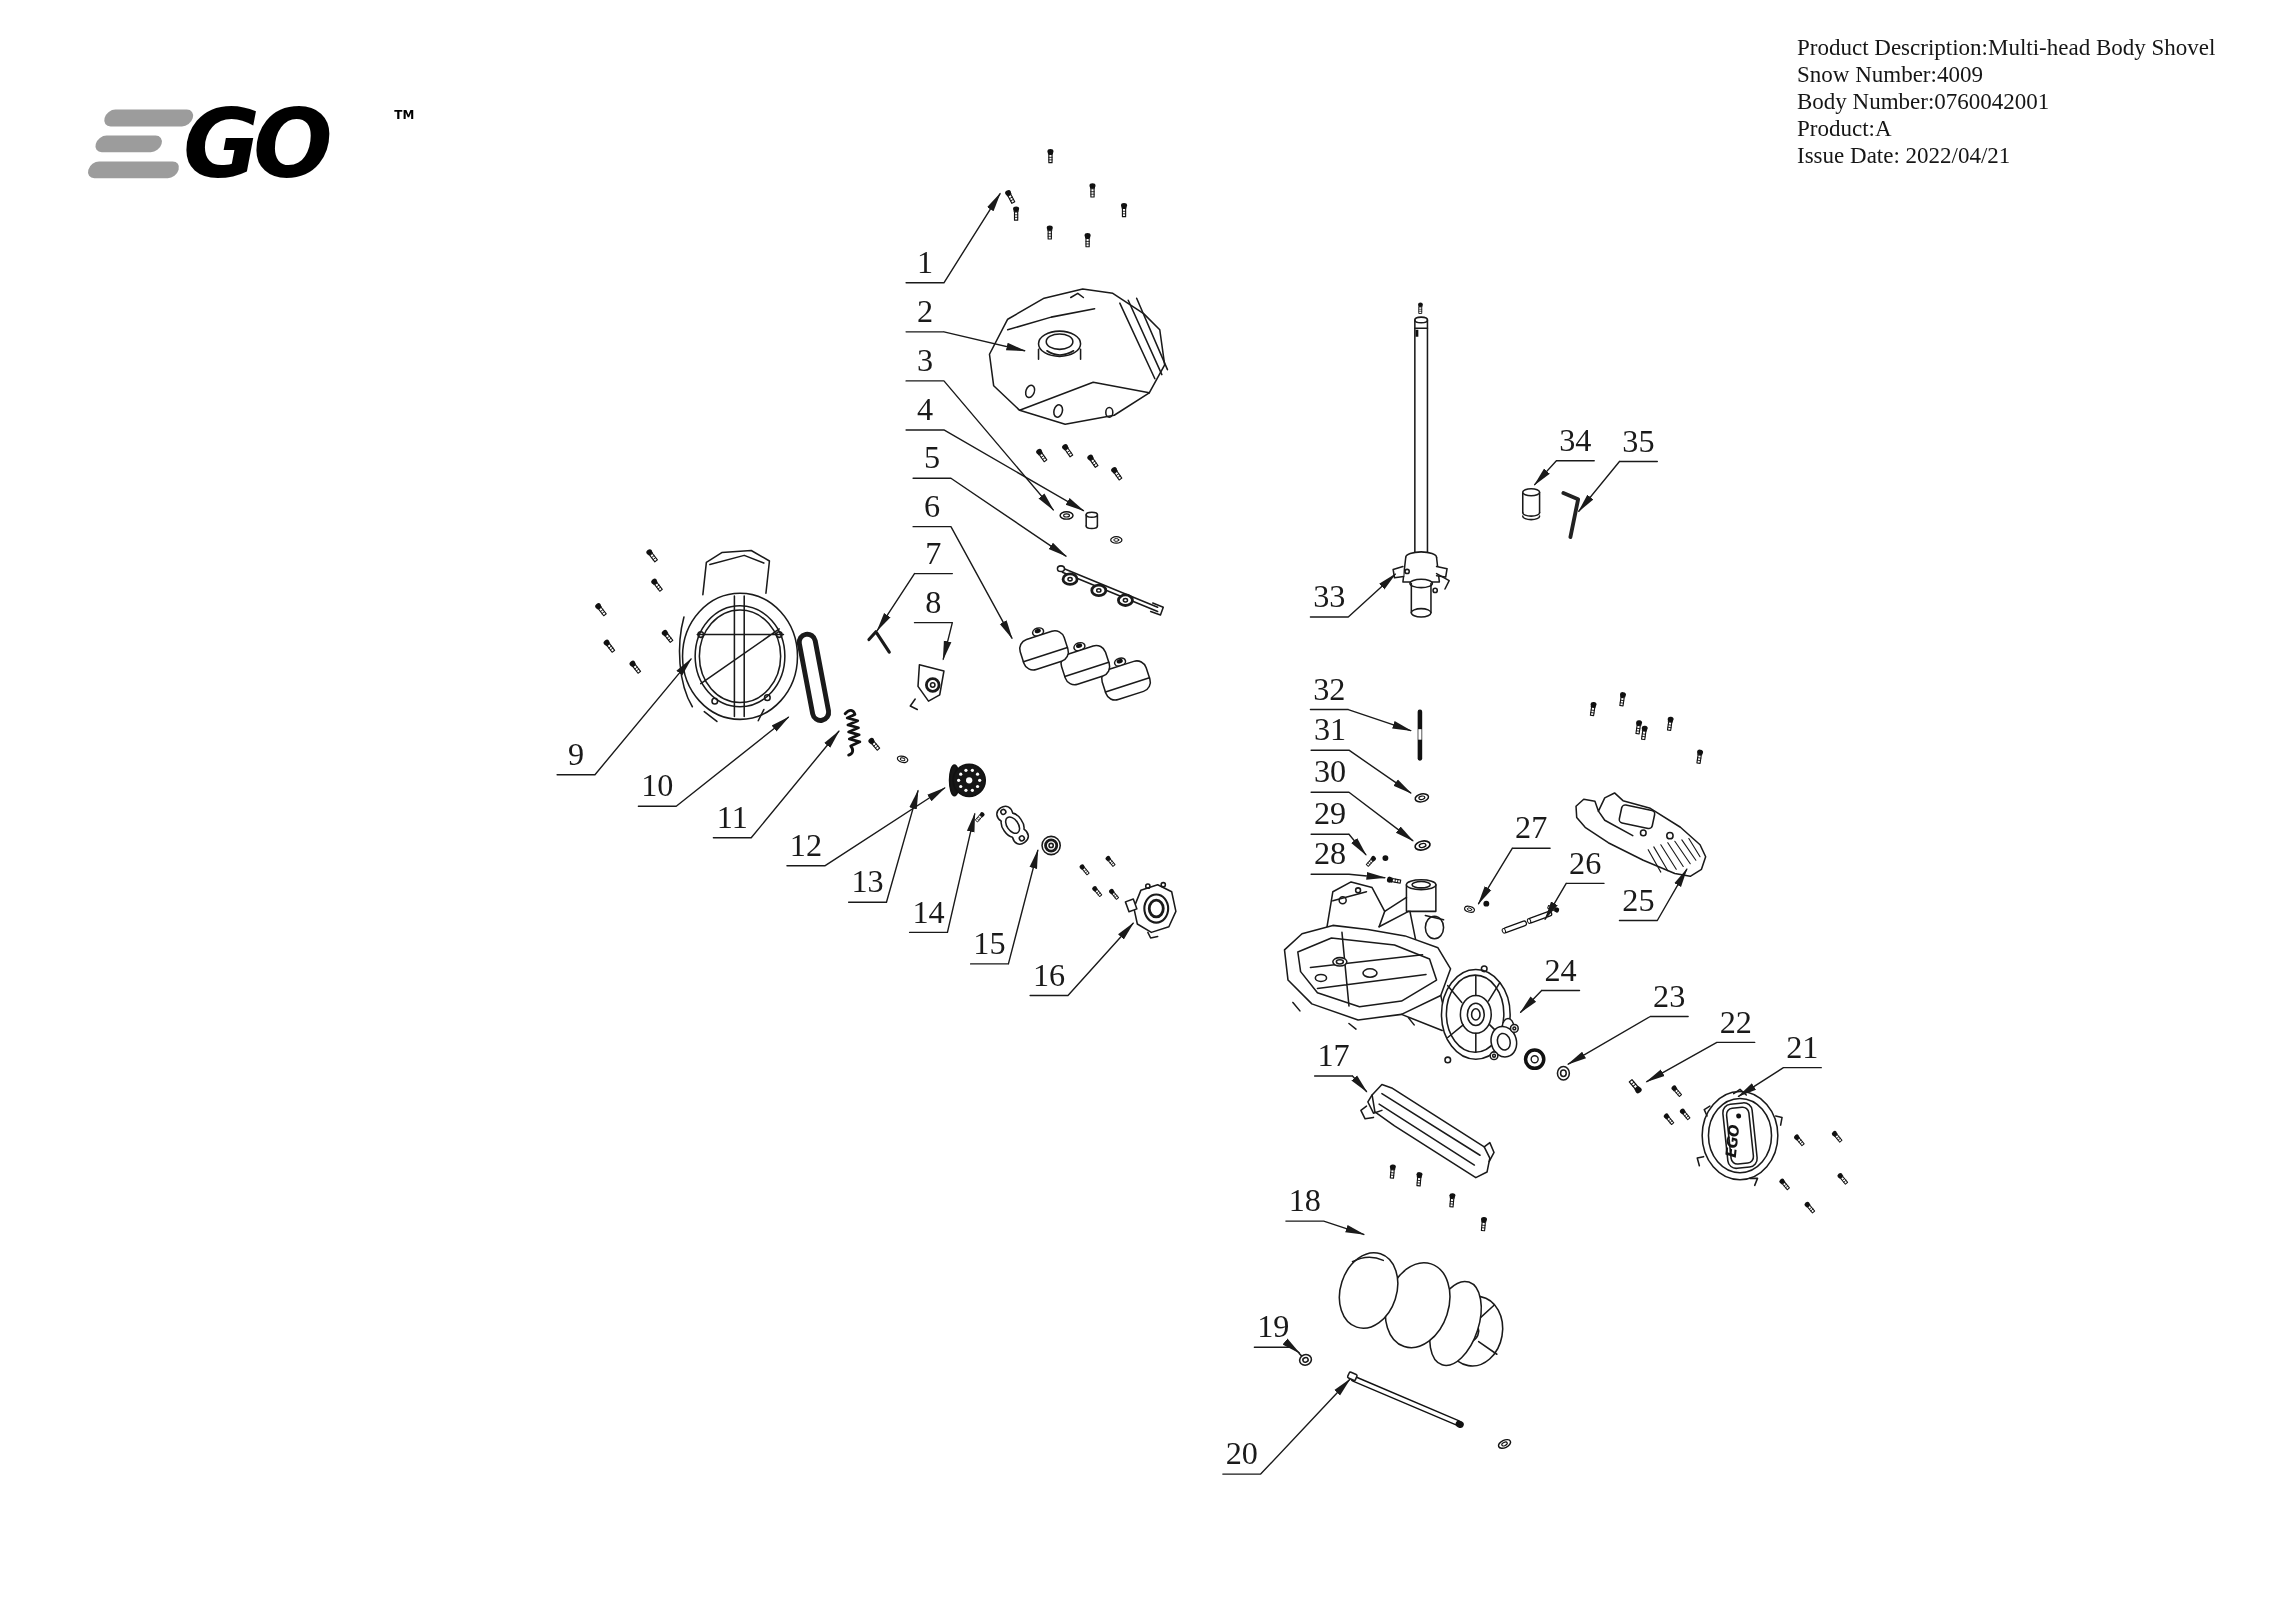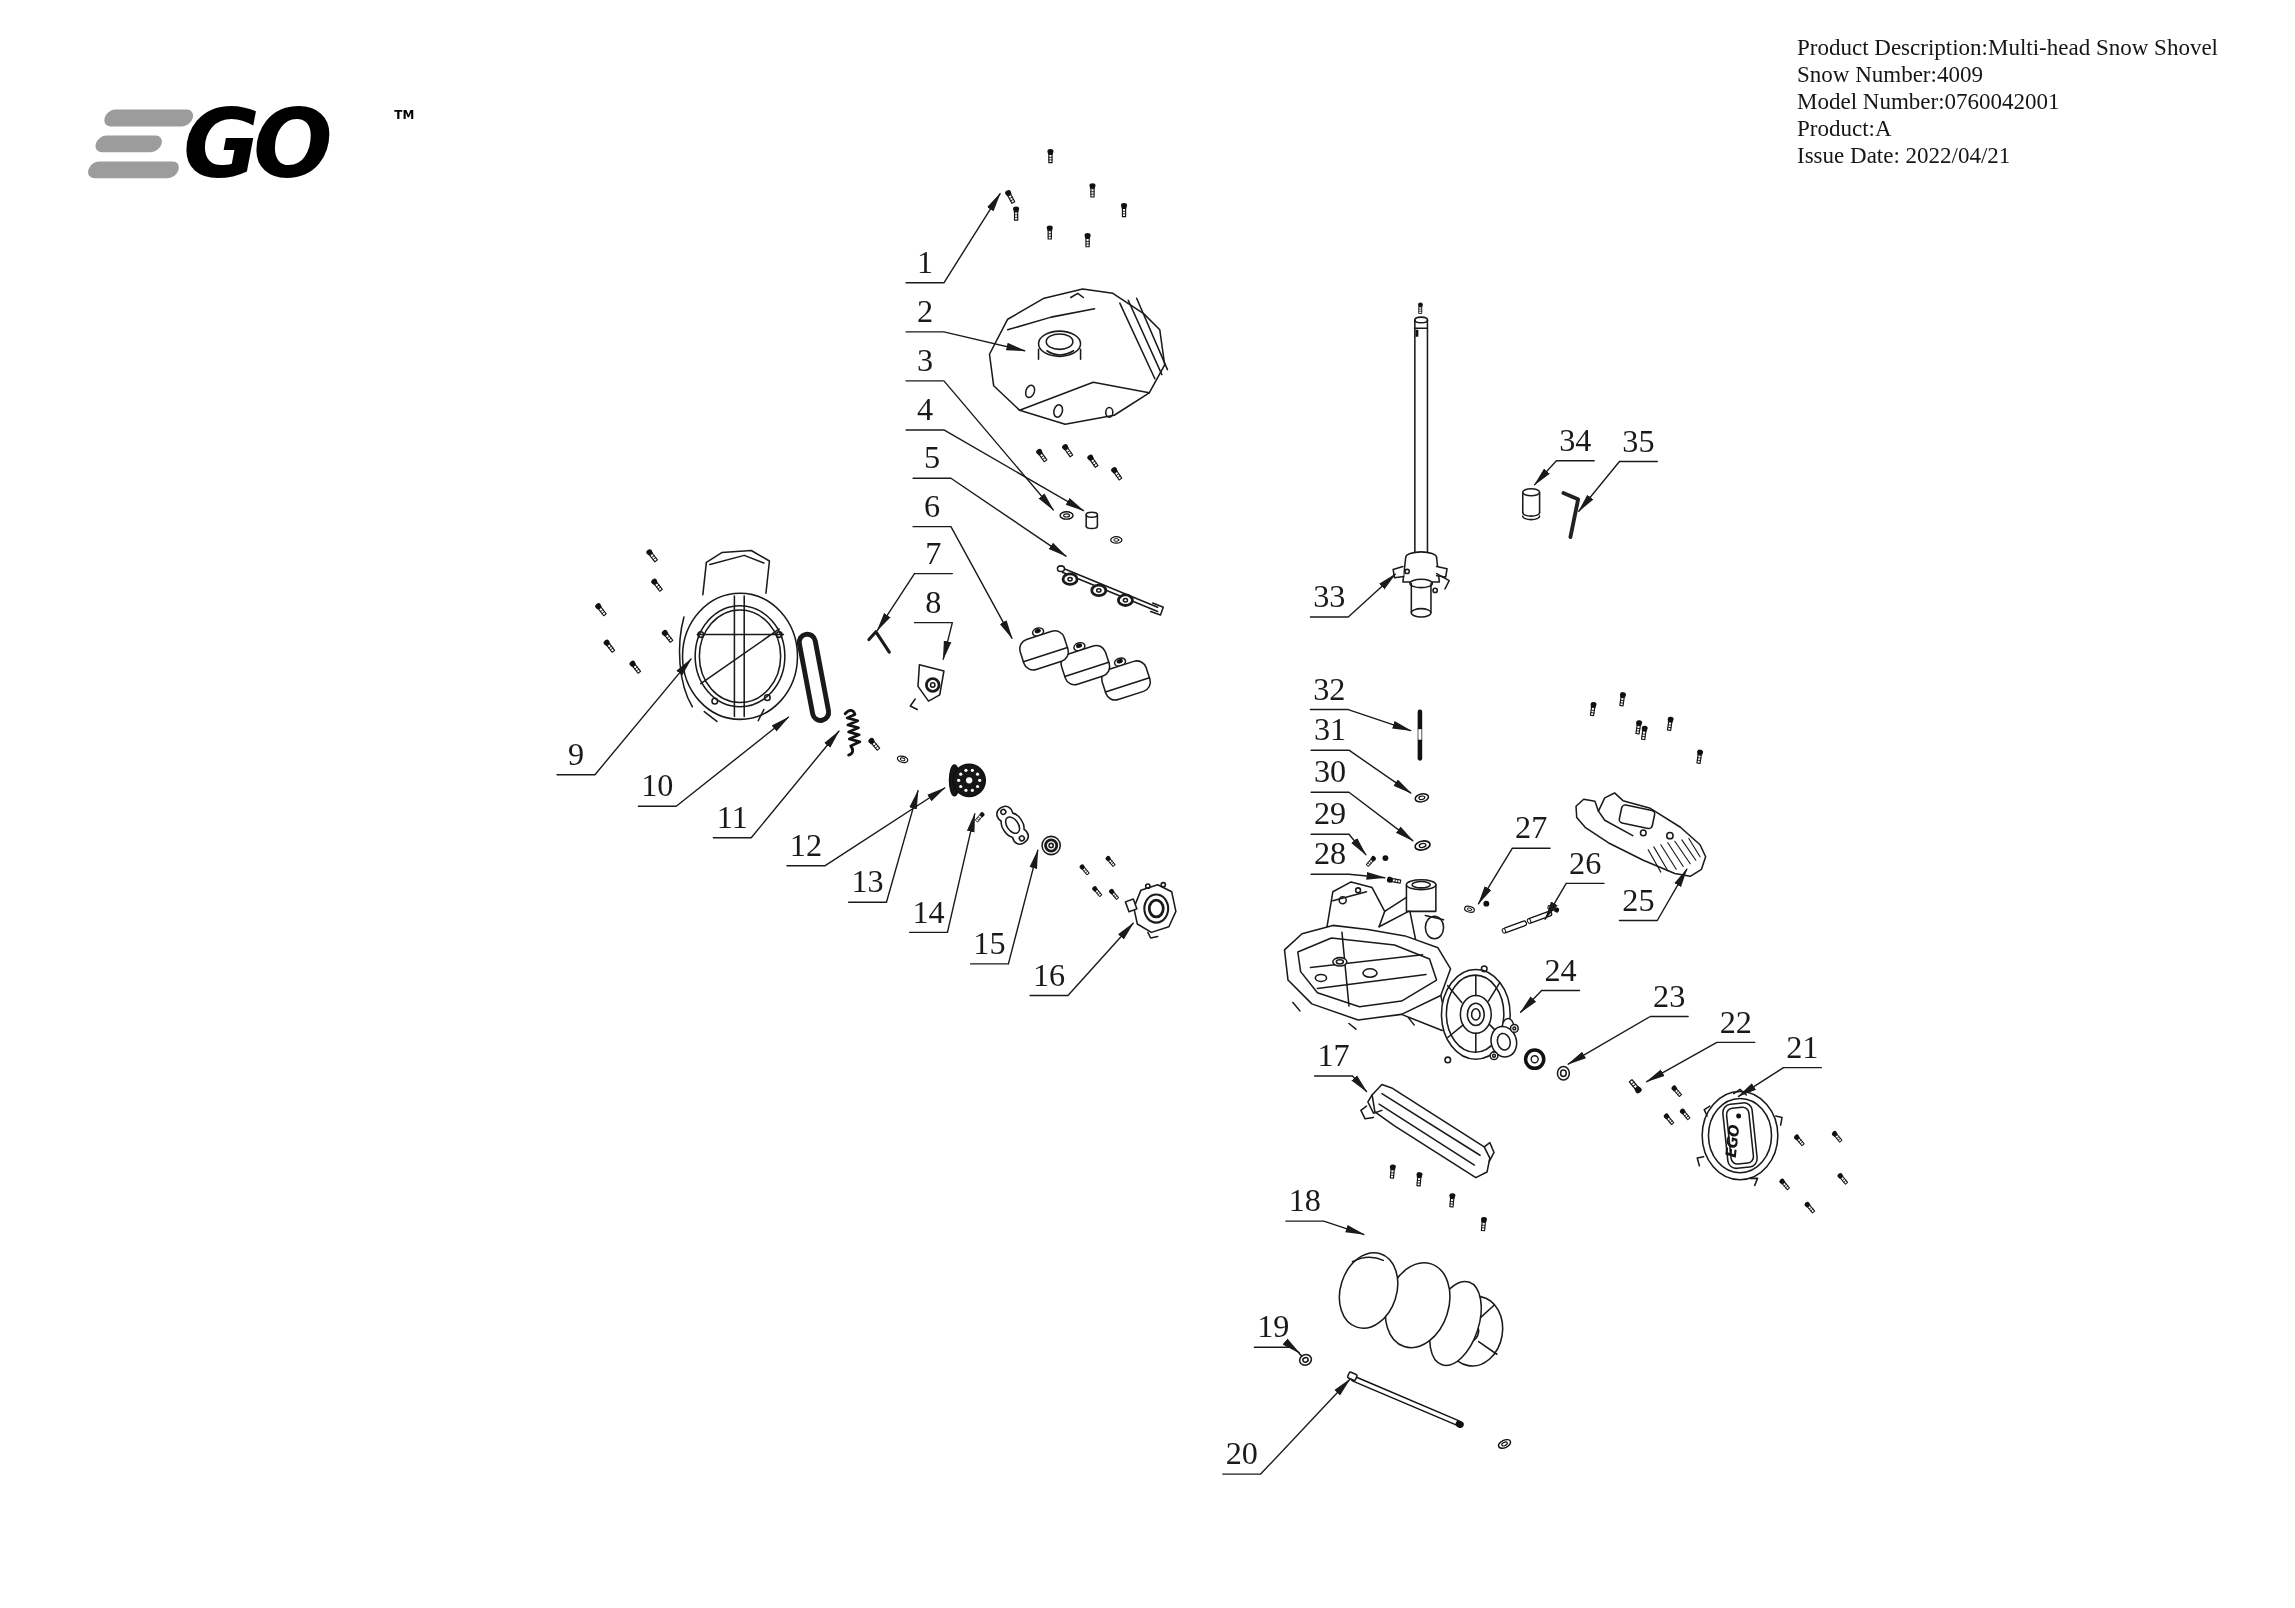--- a/index.html
+++ b/index.html
@@ -24,23 +24,23 @@
     <g transform="skewX(-16)" fill="#9c9c9c" stroke="none">
       <rect x="166" y="148" width="126" height="24" rx="12"></rect>
       <rect x="164" y="185" width="94" height="24" rx="12"></rect>
       <rect x="164" y="222" width="129" height="24" rx="12"></rect>
     </g>
     <text x="232" y="244" font-family="DejaVu Sans, sans-serif" font-size="134" font-weight="bold" font-style="italic" letter-spacing="-10" fill="#000">GO</text>
     <text x="534" y="162" font-family="DejaVu Sans, sans-serif" font-size="17" font-weight="bold" fill="#000">TM</text>
   </svg>
 
   <div class="product-info">
-    <div>Product Description:Multi-head Snow Shovel</div>
+    <div>Product Description:Multi-head Body Shovel</div>
     <div>Snow Number:4009</div>
-    <div>Model Number:0760042001</div>
+    <div>Body Number:0760042001</div>
     <div>Product:A</div>
     <div>Issue Date: 2022/04/21</div>
   </div>
 
   <svg class="diagram-svg" viewBox="0 0 3275 2295">
     <defs>
       <marker id="arr" markerUnits="userSpaceOnUse" markerWidth="30" markerHeight="16" refX="26" refY="8" orient="auto">
         <path d="M0,2.5 L28,8 L0,13.5 Z" fill="#1a1a1a"></path>
       </marker>
       <g id="screw">

